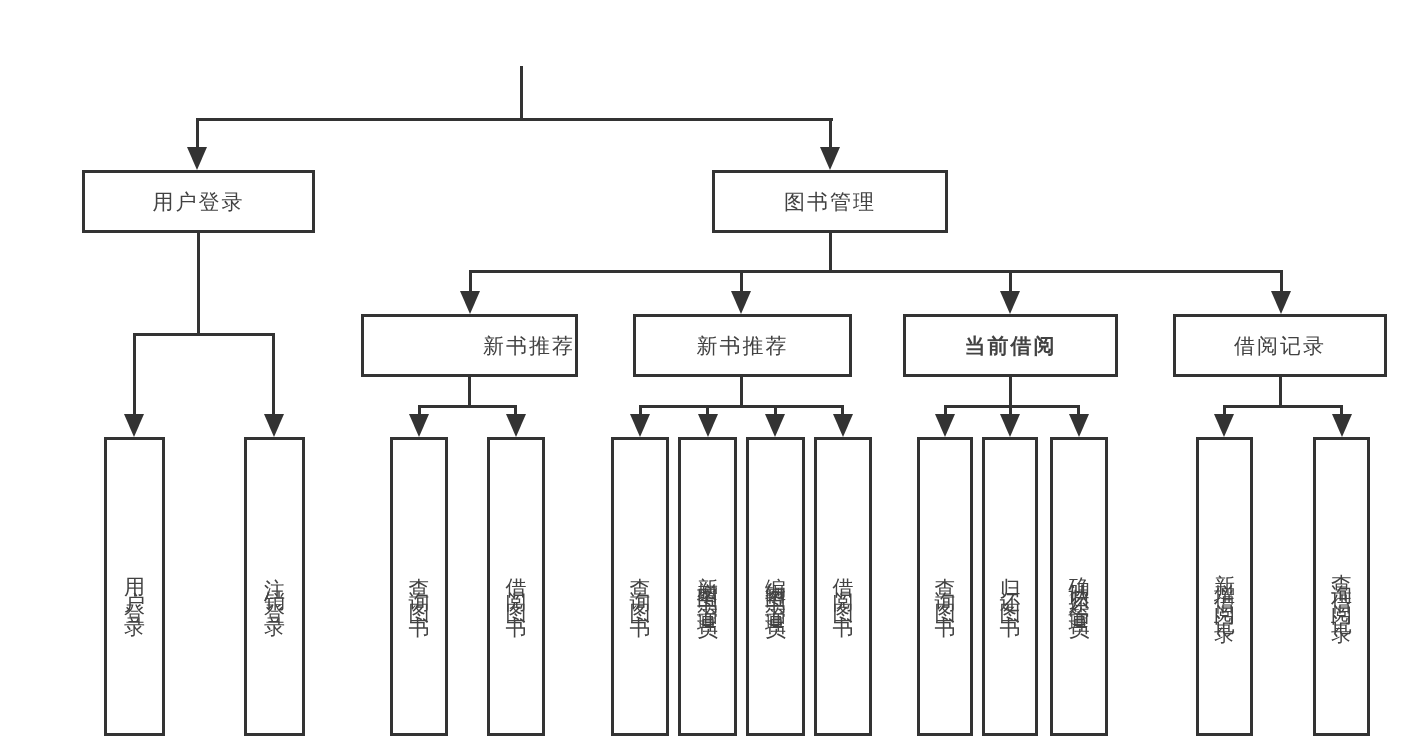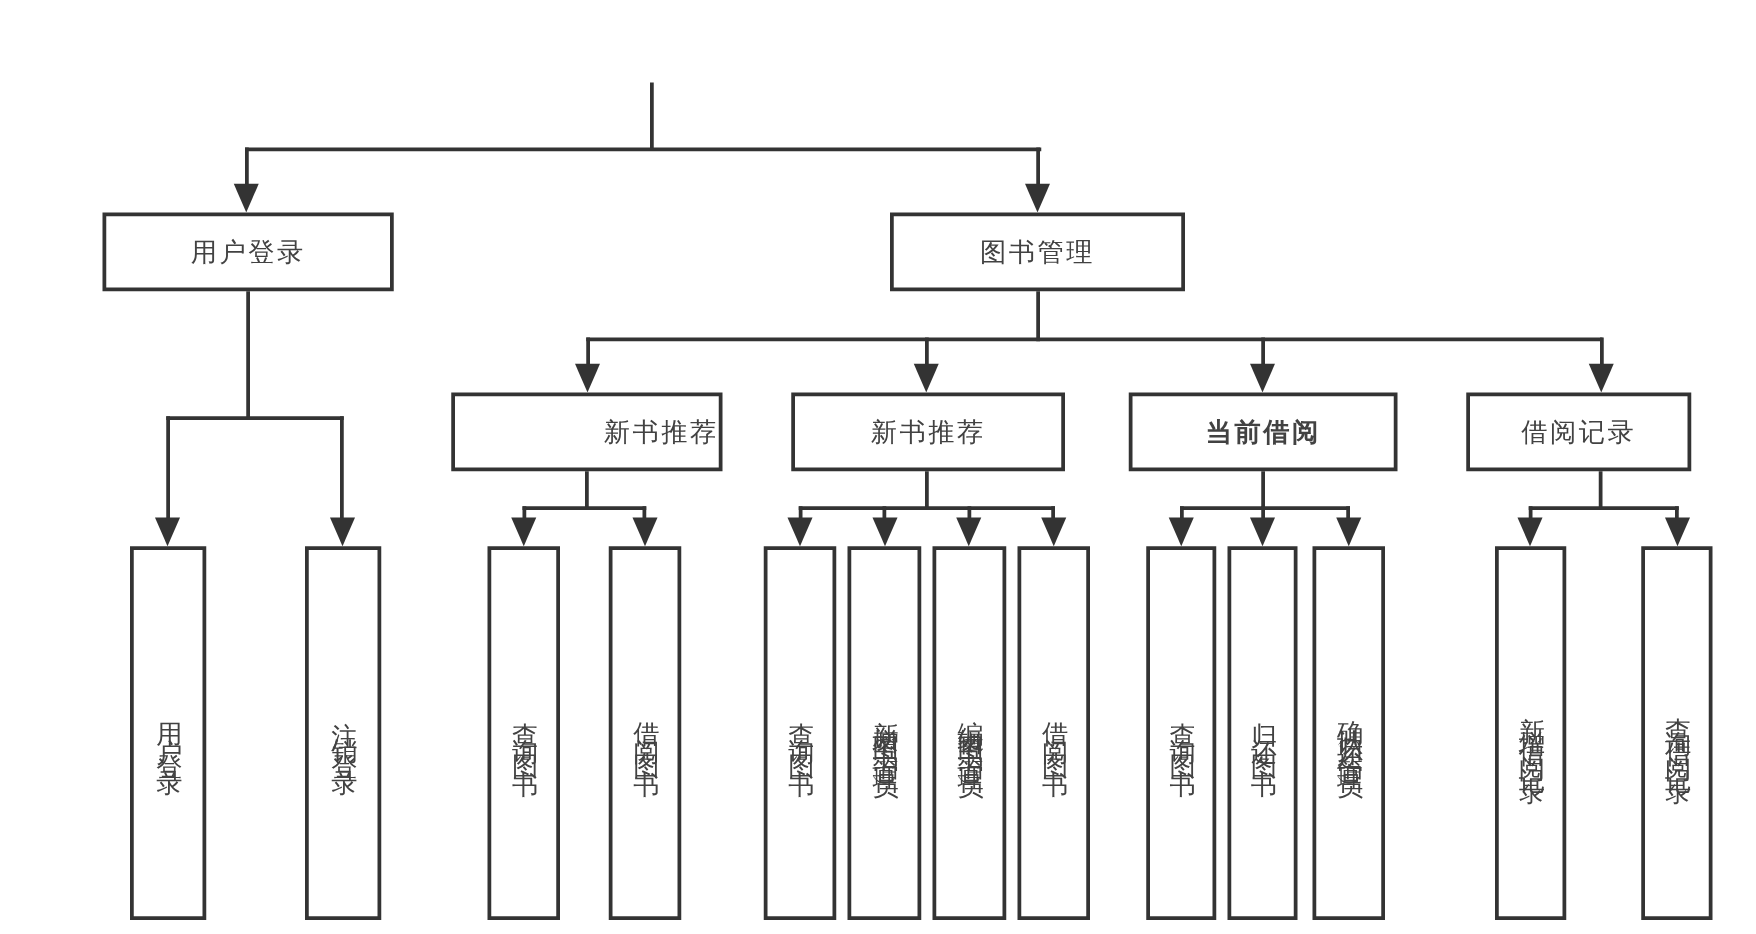--- a/index.html
+++ b/index.html
@@ -96,21 +96,21 @@
 
   <div class="node h" style="left:361px;top:314px;width:217px;height:63px;justify-content:flex-end;">
     <span>新书推荐</span>
   </div>
   <div class="node h" style="left:633px;top:314px;width:219px;height:63px;">
     <span>新书推荐</span>
   </div>
   <div class="node h" style="left:903px;top:314px;width:215px;height:63px;font-weight:bold;">
     <span>当前借阅</span>
   </div>
-  <div class="node h" style="left:1173px;top:314px;width:180px;height:63px;text-align:center;">
+  <div class="node h" style="left:1173px;top:314px;width:214px;height:63px;text-align:center;">
     <span>借阅记录</span>
   </div>
 
   <div class="l" style="left:468px;top:377px;width:3px;height:31px;"></div>
   <div class="l" style="left:418px;top:405px;width:99px;height:3px;"></div>
   <div class="l" style="left:418px;top:405px;width:3px;height:11px;"></div>
   <div class="a" style="left:409px;top:414px;"></div>
   <div class="l" style="left:514px;top:405px;width:3px;height:11px;"></div>
   <div class="a" style="left:506px;top:414px;"></div>
 

